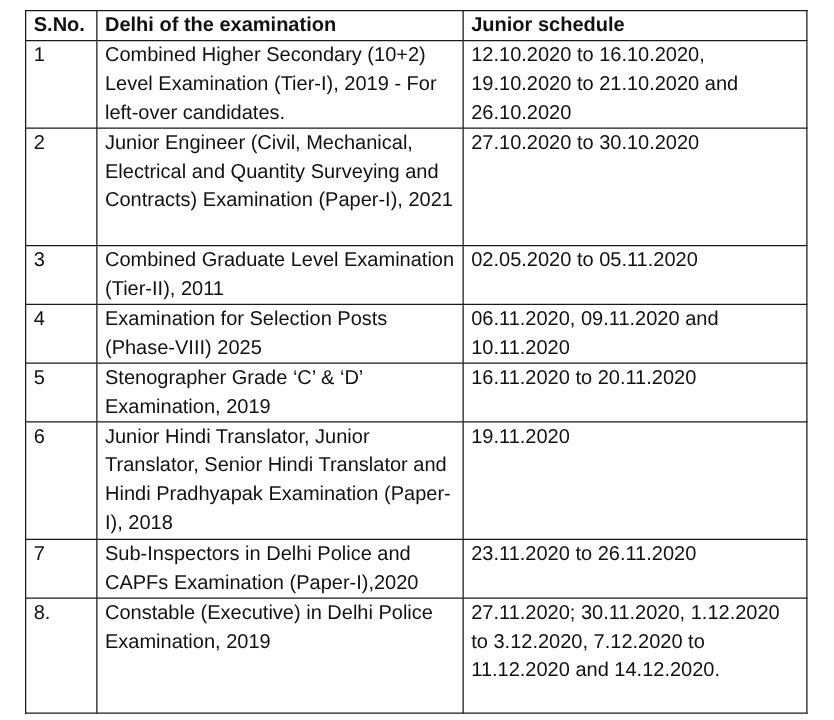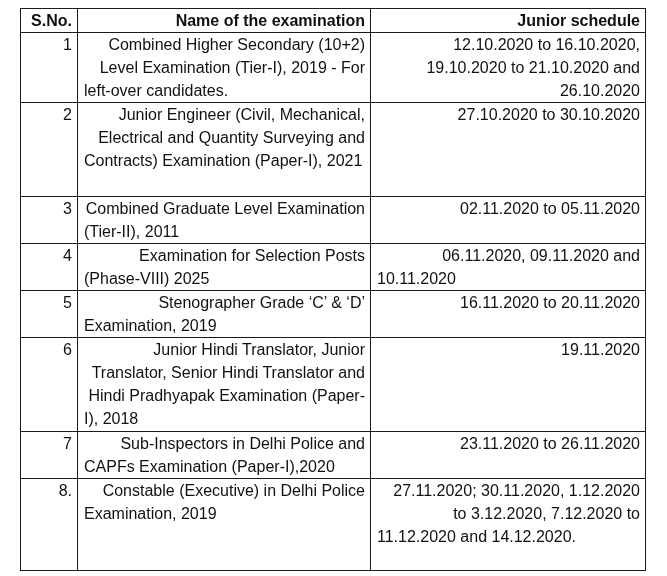--- a/index.html
+++ b/index.html
@@ -5,21 +5,21 @@
   html, body { margin: 0; padding: 0; background: #ffffff; }
   body { width: 667px; height: 576px; position: relative; overflow: hidden;
          font-family: "Liberation Sans", "DejaVu Sans", sans-serif; color: #111; }
   table.sched {
     position: absolute; left: 20px; top: 8px;
     width: 625px; border-collapse: collapse; table-layout: fixed;
     font-size: 16px; line-height: 23px;
   }
   table.sched th, table.sched td {
     border: 1.5px solid #1a1a1a; vertical-align: top;
-    padding: 0 5px 0 6px; text-align: right;
+    padding: 0 5px 0 6px; text-align: left;
   }
   table.sched th { font-weight: bold; height: 23px; }
   col.c1 { width: 57px; }
   col.c2 { width: 293px; }
   col.c3 { width: 275px; }
   td.just { text-align: justify; text-align-last: left; }
   tr.r1 td { height: 67px; }
   tr.r2 td { height: 93px; }
   tr.r3 td { height: 46px; }
   tr.r4 td { height: 46px; }
@@ -33,39 +33,39 @@
 
 <table class="sched">
   <colgroup>
       <col class="c1">
       <col class="c2">
       <col class="c3">
     </colgroup>
   <thead>
     <tr>
       <th>S.No.</th>
-      <th>Name of the examination</th>
+      <th>Delhi of the examination</th>
       <th>Junior schedule</th>
     </tr>
   </thead>
   <tbody>
     <tr class="r1">
       <td>1</td>
       <td class="just">Combined Higher Secondary (10+2) Level Examination (Tier-I), 2019 - For left-over candidates.</td>
       <td>12.10.2020 to 16.10.2020, 19.10.2020 to 21.10.2020 and 26.10.2020</td>
     </tr>
     <tr class="r2">
       <td>2</td>
       <td class="just">Junior Engineer (Civil, Mechanical, Electrical and Quantity Surveying and Contracts) Examination (Paper-I), 2021</td>
       <td>27.10.2020 to 30.10.2020</td>
     </tr>
     <tr class="r3">
       <td>3</td>
       <td class="just">Combined Graduate Level Examination (Tier-II), 2011</td>
-      <td>02.11.2020 to 05.11.2020</td>
+      <td>02.05.2020 to 05.11.2020</td>
     </tr>
     <tr class="r4">
       <td>4</td>
       <td class="just">Examination for Selection Posts (Phase-VIII) 2025</td>
       <td class="just">06.11.2020, 09.11.2020 and 10.11.2020</td>
     </tr>
     <tr class="r5">
       <td>5</td>
       <td class="just">Stenographer Grade ‘C’ &amp; ‘D’ Examination, 2019</td>
       <td>16.11.2020 to 20.11.2020</td>

